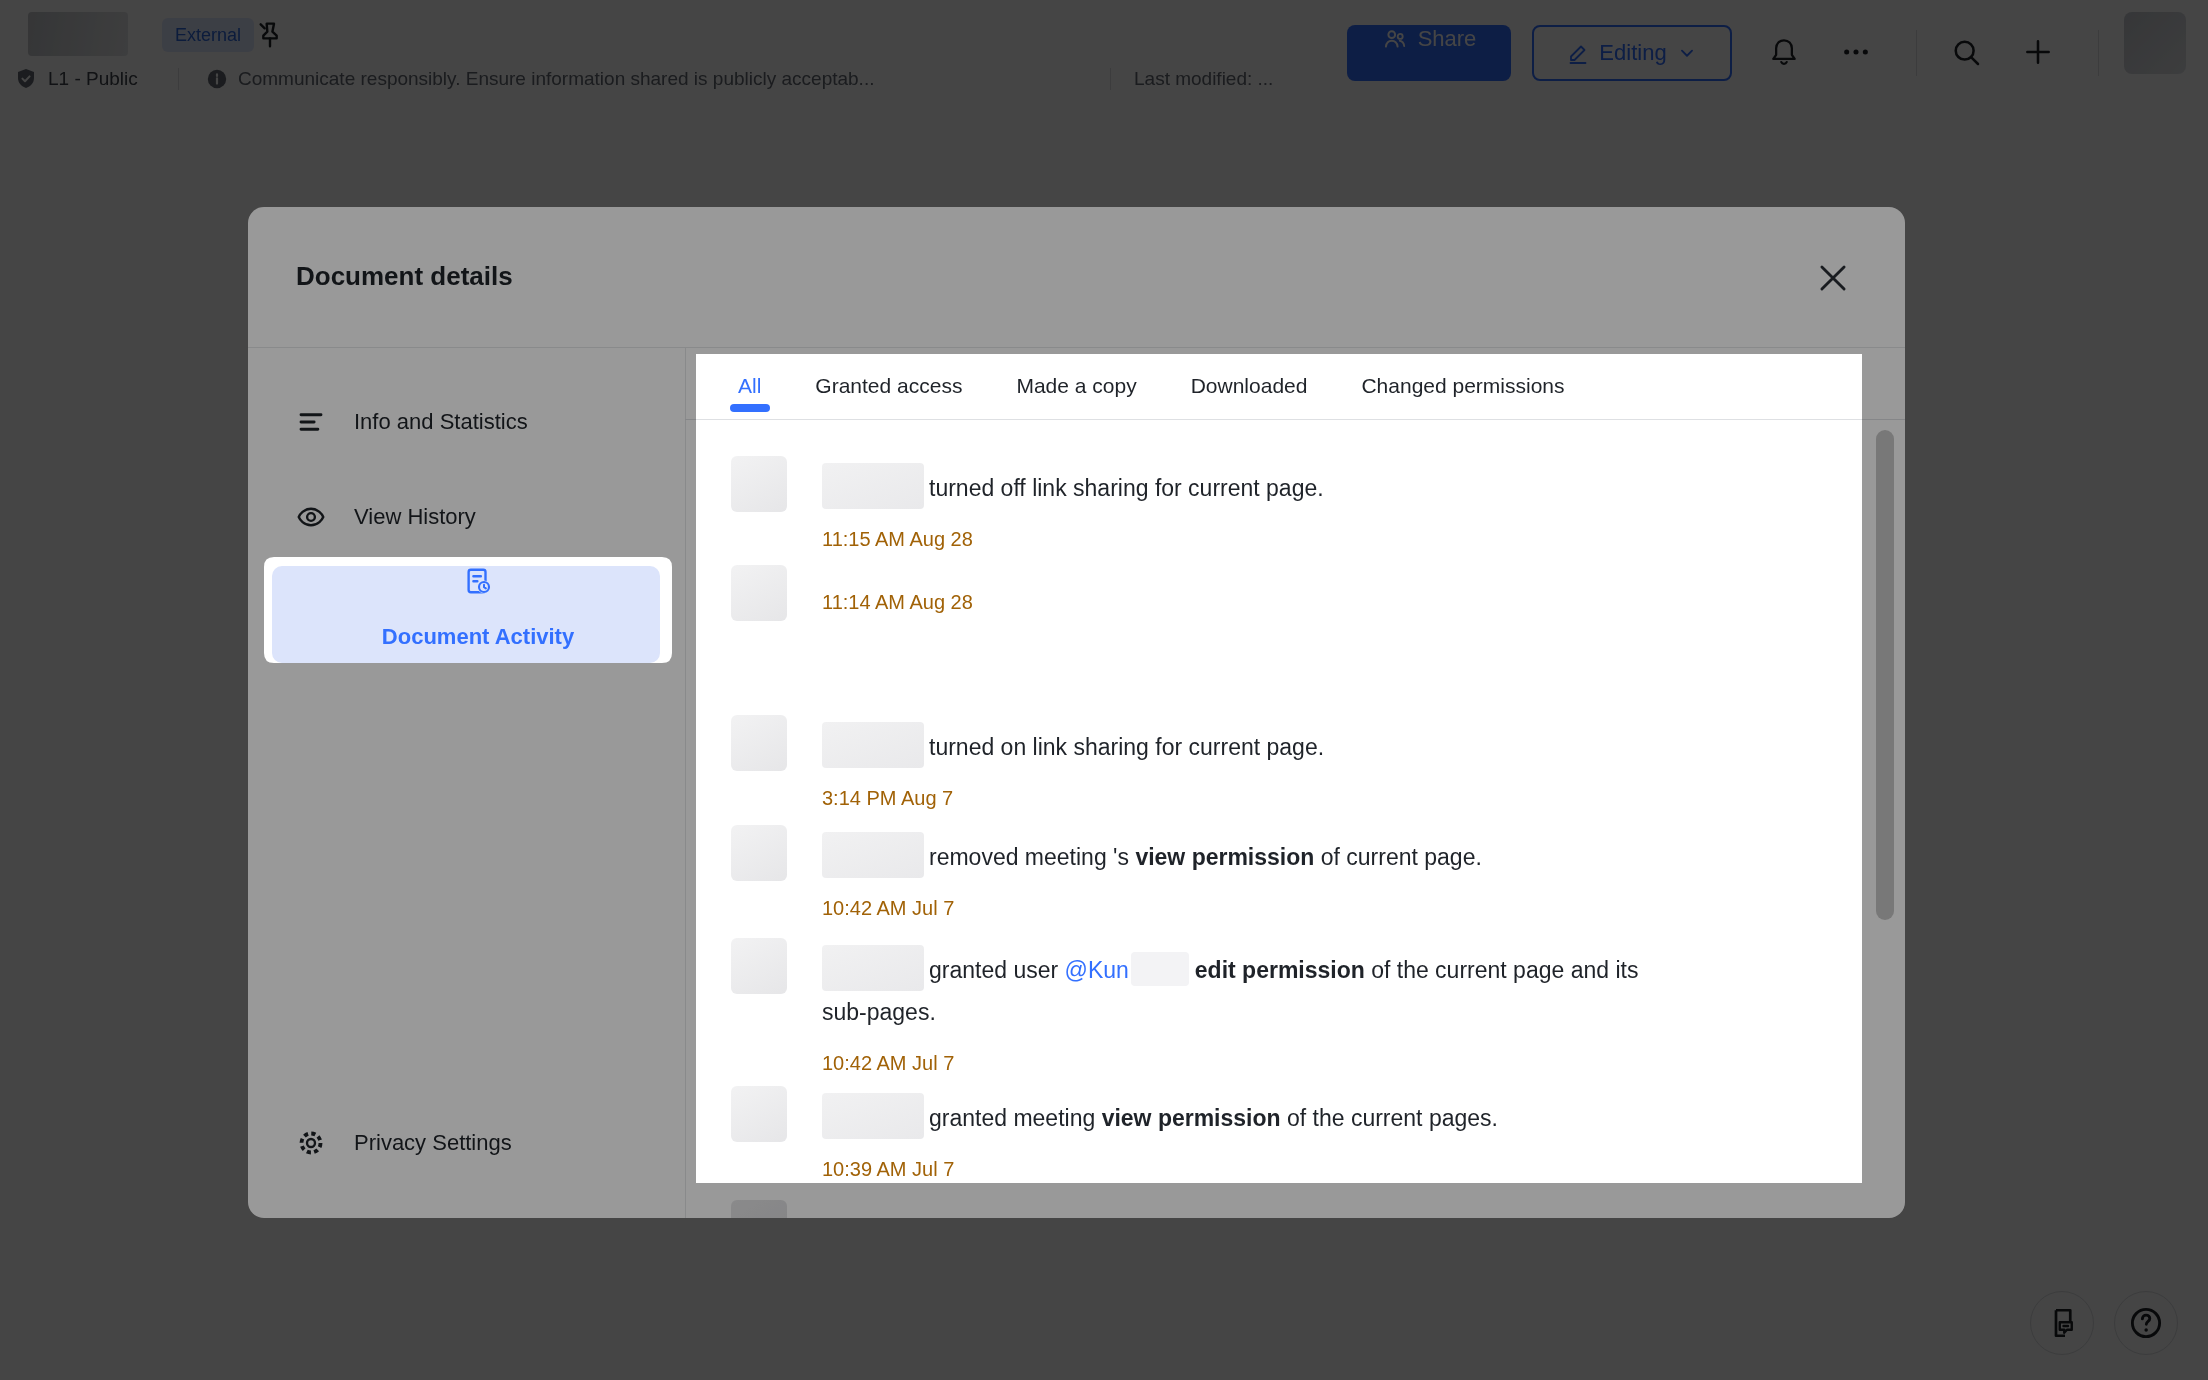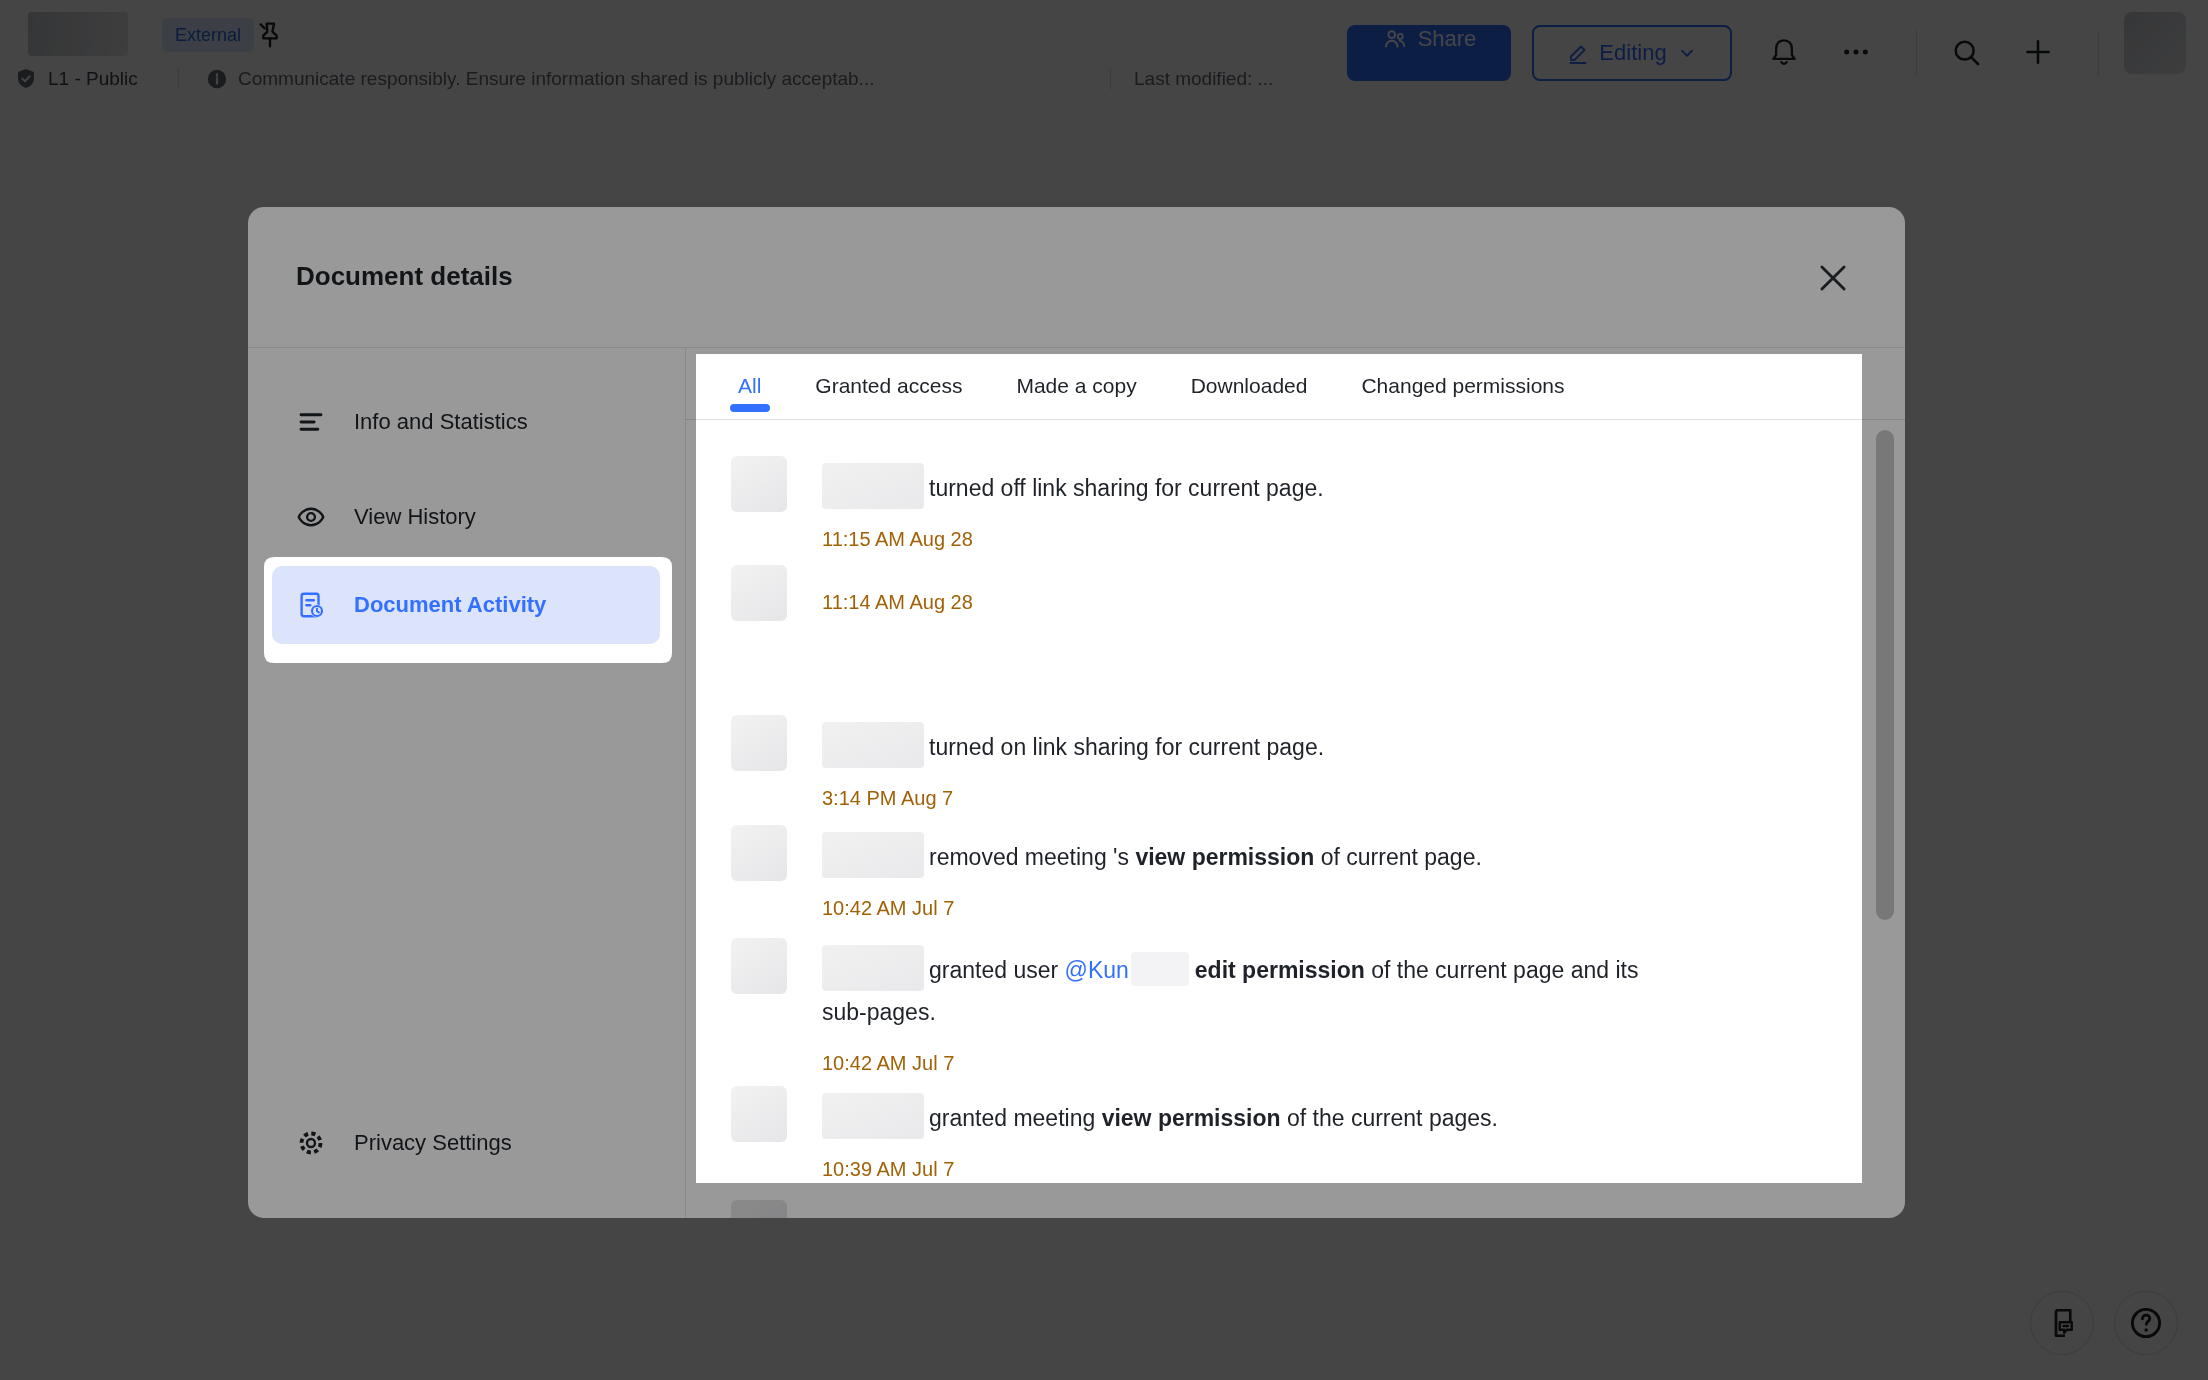--- a/index.html
+++ b/index.html
@@ -195,21 +195,21 @@
         </div>
         <div class="side-item" style="top: 138px; height: 64px;">
           <span class="icn">
             <svg viewBox="0 0 24 24" width="30" height="30">
               <path d="M12 5.4C6.3 5.4 3 10 2.2 12c.8 2 4.1 6.6 9.8 6.6s9-4.6 9.8-6.6c-.8-2-4.1-6.6-9.8-6.6z" fill="none" stroke="#1f2329" stroke-width="1.9"></path>
               <circle cx="12" cy="12" r="3.1" fill="none" stroke="#1f2329" stroke-width="1.9"></circle>
             </svg>
           </span>
           <span>View History</span>
         </div>
-        <div class="side-item active" style="top: 219px; height: 78px;">
+        <div class="side-item active" style="top: 219px; height: 97px; flex-direction: column;">
           <span class="icn">
             <svg viewBox="0 0 24 24" width="30" height="30">
               <rect x="4.5" y="3" width="13.5" height="18" rx="1.8" fill="none" stroke="#3370ff" stroke-width="1.9"></rect>
               <path d="M8.3 8.2h6M8.3 12.2h3.2" stroke="#3370ff" stroke-width="1.9" stroke-linecap="round"></path>
               <circle cx="16.8" cy="16.8" r="5.2" fill="#dce4fb"></circle>
               <circle cx="16.8" cy="16.8" r="4" fill="none" stroke="#3370ff" stroke-width="1.7"></circle>
               <path d="M16.8 14.9v2l1.5 1" fill="none" stroke="#3370ff" stroke-width="1.6" stroke-linecap="round" stroke-linejoin="round"></path>
             </svg>
           </span>
           <span>Document Activity</span>

